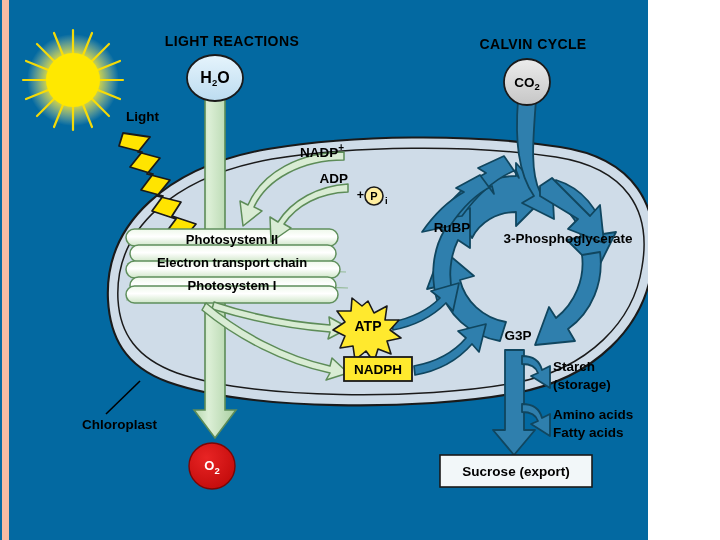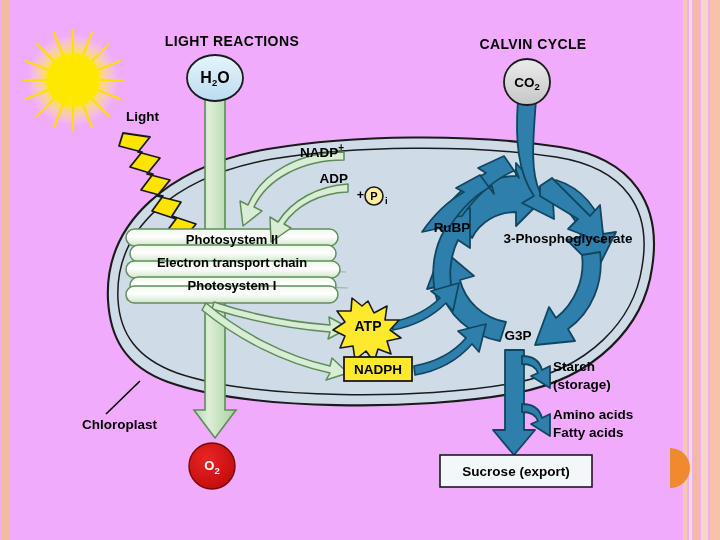--- a/index.html
+++ b/index.html
@@ -6,23 +6,23 @@
   html, body {
     margin: 0;
     padding: 0;
     background: #ffffff;
   }
   body {
     font-family: "Liberation Sans", sans-serif;
   }
   #slide {
     position: relative;
-    width: 720px;
+    width: 648px;
     height: 540px;
-    background: #f0abfc;
+    background: #0369a1;
     overflow: hidden;
   }
   #diagram-svg {
     position: absolute;
     left: 0;
     top: 0;
     width: 720px;
     height: 540px;
   }
   .lbl {

